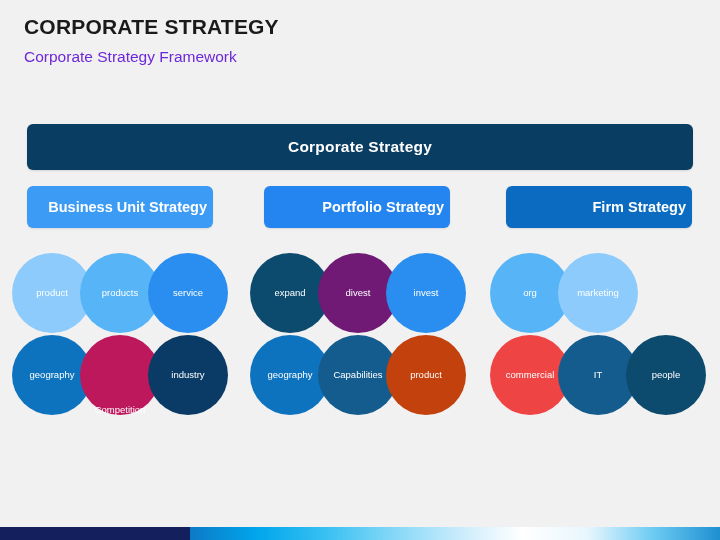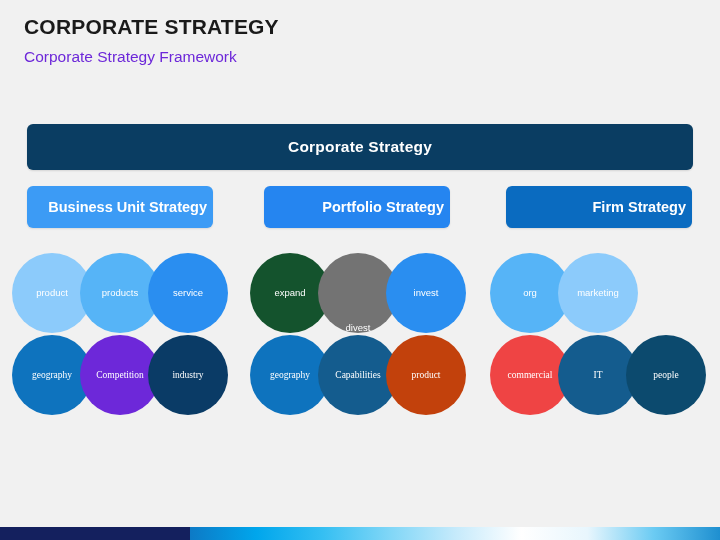--- a/index.html
+++ b/index.html
@@ -101,21 +101,21 @@
   #cluster-1 { left: 250px; width: 228px; }
   #cluster-2 { left: 490px; width: 228px; }
 
   .circle-row {
     position: absolute;
     left: 0;
     height: 80px;
     width: 228px;
   }
   .circle-row-top    { top: 0px; }
-  .circle-row-bottom { top: 82px; font-family: Liberation Serif, serif; }
+  .circle-row-bottom { top: 82px; }
 
   .bubble {
     position: absolute;
     top: 0;
     width: 80px;
     height: 80px;
     border-radius: 50%;
     display: flex;
     align-items: center;
     justify-content: center;
@@ -189,34 +189,34 @@
           <span class="bubble-label">products</span>
         </div>
         <div class="bubble" style="background: rgb(42, 142, 240);">
           <span class="bubble-label">service</span>
         </div>
       </div>
     <div class="circle-row circle-row-bottom" id="row-0-bottom">
         <div class="bubble" style="background: rgb(14, 115, 190);">
           <span class="bubble-label">geography</span>
         </div>
-        <div class="bubble" style="background: #6d28d9;">
+        <div class="bubble" style="background: #be185d; align-items: flex-end;">
           <span class="bubble-label">Competition</span>
         </div>
         <div class="bubble" style="background: rgb(10, 59, 102);">
           <span class="bubble-label">industry</span>
         </div>
       </div>
   </div>
   <div class="cluster" id="cluster-1">
     <div class="circle-row circle-row-top" id="row-1-top">
-        <div class="bubble" style="background: #14532d;">
+        <div class="bubble" style="background: #0c4a6e;">
           <span class="bubble-label">expand</span>
         </div>
-        <div class="bubble" style="background: #737373; align-items: flex-end;">
+        <div class="bubble" style="background: #701a75;">
           <span class="bubble-label">divest</span>
         </div>
         <div class="bubble" style="background: rgb(42, 142, 240);">
           <span class="bubble-label">invest</span>
         </div>
       </div>
     <div class="circle-row circle-row-bottom" id="row-1-bottom">
         <div class="bubble" style="background: rgb(14, 115, 190);">
           <span class="bubble-label">geography</span>
         </div>

